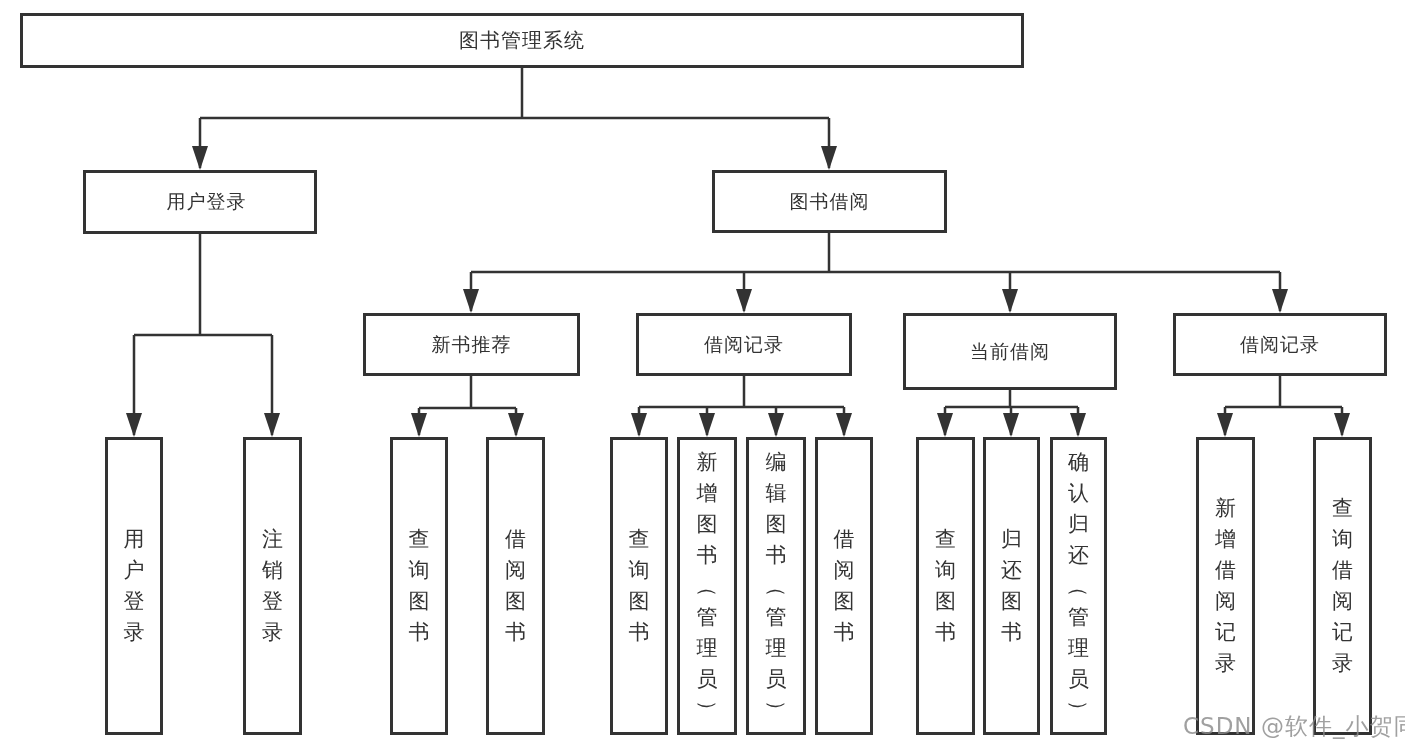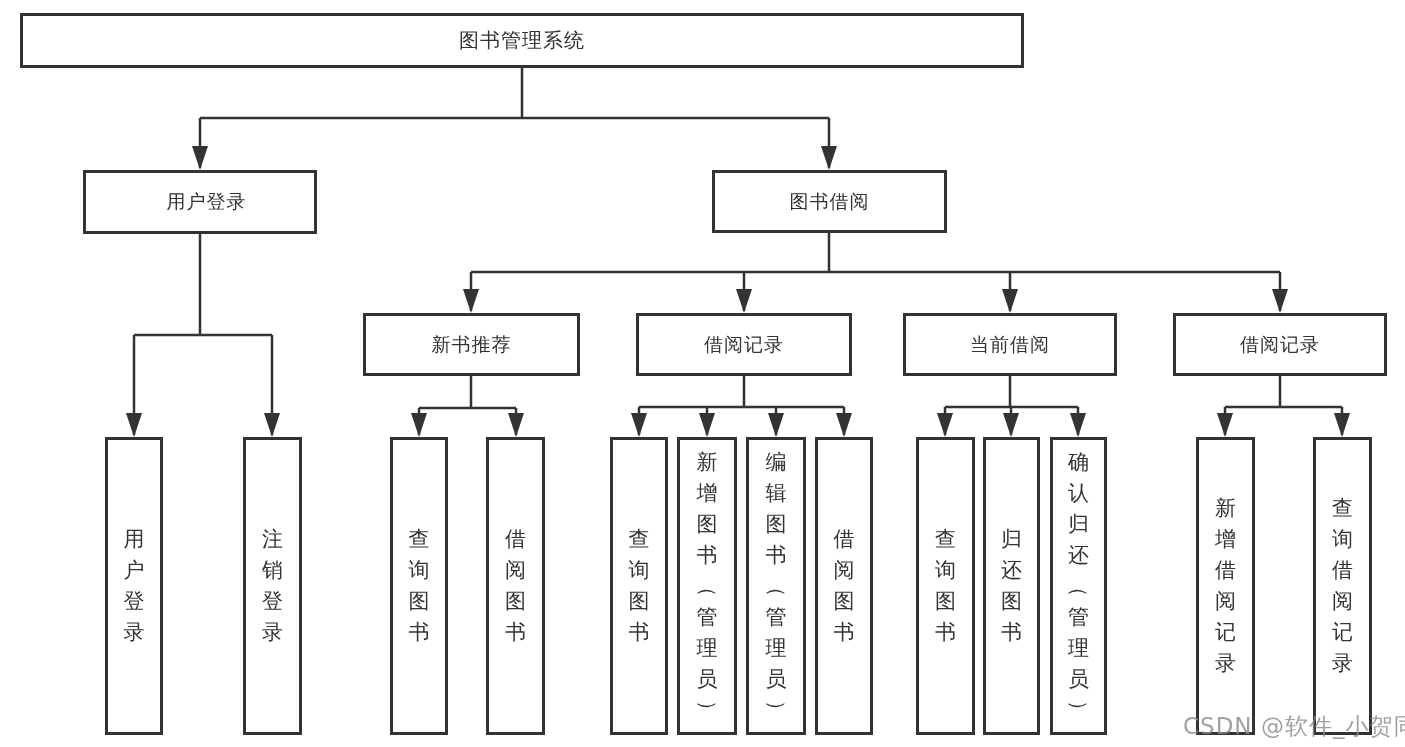--- a/index.html
+++ b/index.html
@@ -109,21 +109,21 @@
     </g>
   </svg>
 
   <div class="node hbox title" style="left:20px; top:13px; width:1004px; height:55px;">图书管理系统</div>
 
   <div class="node hbox" style="left:83px; top:170px; width:234px; height:64px;padding-left:13px;">用户登录</div>
   <div class="node hbox" style="left:712px; top:170px; width:235px; height:63px;">图书借阅</div>
 
   <div class="node hbox" style="left:363px; top:313px; width:217px; height:63px;">新书推荐</div>
   <div class="node hbox" style="left:636px; top:313px; width:216px; height:63px;">借阅记录</div>
-  <div class="node hbox" style="left:903px; top:313px; width:214px; height:63px;">当前借阅</div>
+  <div class="node hbox" style="left:903px; top:313px; width:214px; height:77px;">当前借阅</div>
   <div class="node hbox" style="left:1173px; top:313px; width:214px; height:63px;">借阅记录</div>
 
   <div class="node vbox" style="left:105px; top:437px; width:58px; height:298px;">
     <div class="vtext">
         <span>用</span>
         <span>户</span>
         <span>登</span>
         <span>录</span>
       </div>
   </div>

